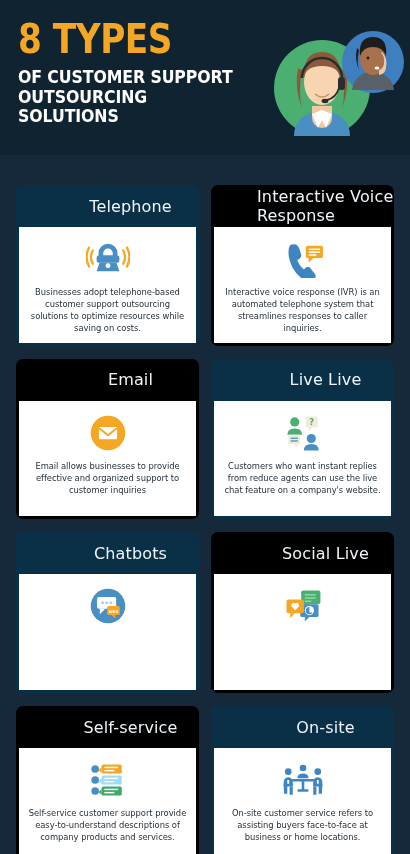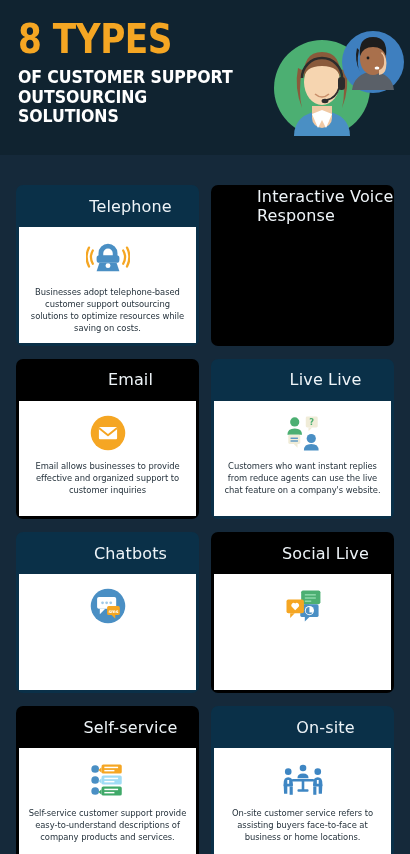--- a/index.html
+++ b/index.html
@@ -186,20 +186,33 @@
             <path d="M39 11 q4 7 0 14" fill="none" stroke="#f5a623" stroke-width="2.4" stroke-linecap="round"></path>
             <path d="M43 8 q5 10 0 20" fill="none" stroke="#f5a623" stroke-width="2.4" stroke-linecap="round"></path>
           </svg>
         </div>
         <div class="card-text">Businesses adopt telephone-based customer support outsourcing solutions to optimize resources while saving on costs.</div>
       </div>
     </div>
 
     <div class="card alt">
       <div class="card-header">Interactive Voice Response</div>
+      <div class="card-body">
+        <div class="card-icon">
+          <svg viewBox="0 0 46 40" width="44" height="38">
+            <path d="M10 5 q7-2 9 4 l2 6 q1 3-2 5 l-2 1 q2 6 7 10 l2-2 q3-2 5 1 l4 5 q3 4-1 7 q-6 4-14-3 q-10-9-12-22 q-1-9 2-12z" fill="#3e86c3"></path>
+            <rect x="26" y="6" width="18" height="13" rx="2" fill="#f5a623"></rect>
+            <path d="M29 19 l0 5 l5-5z" fill="#f5a623"></path>
+            <rect x="29" y="9" width="12" height="1.6" fill="#ffffff"></rect>
+            <rect x="29" y="12" width="12" height="1.6" fill="#ffffff"></rect>
+            <rect x="29" y="15" width="8" height="1.6" fill="#ffffff"></rect>
+          </svg>
+        </div>
+        <div class="card-text">Interactive voice response (IVR) is an automated telephone system that streamlines responses to caller inquiries.</div>
+      </div>
     </div>
 
     <div class="card alt">
       <div class="card-header">Email</div>
       <div class="card-body">
         <div class="card-icon">
           <svg viewBox="0 0 44 44" width="40" height="40">
             <circle cx="22" cy="22" r="19" fill="#f5a623"></circle>
             <rect x="12" y="15.5" width="20" height="13.5" rx="1.2" fill="#ffffff"></rect>
             <path d="M12 16.5 l10 8 l10-8" fill="none" stroke="#f5a623" stroke-width="2.1" stroke-linejoin="round"></path>

